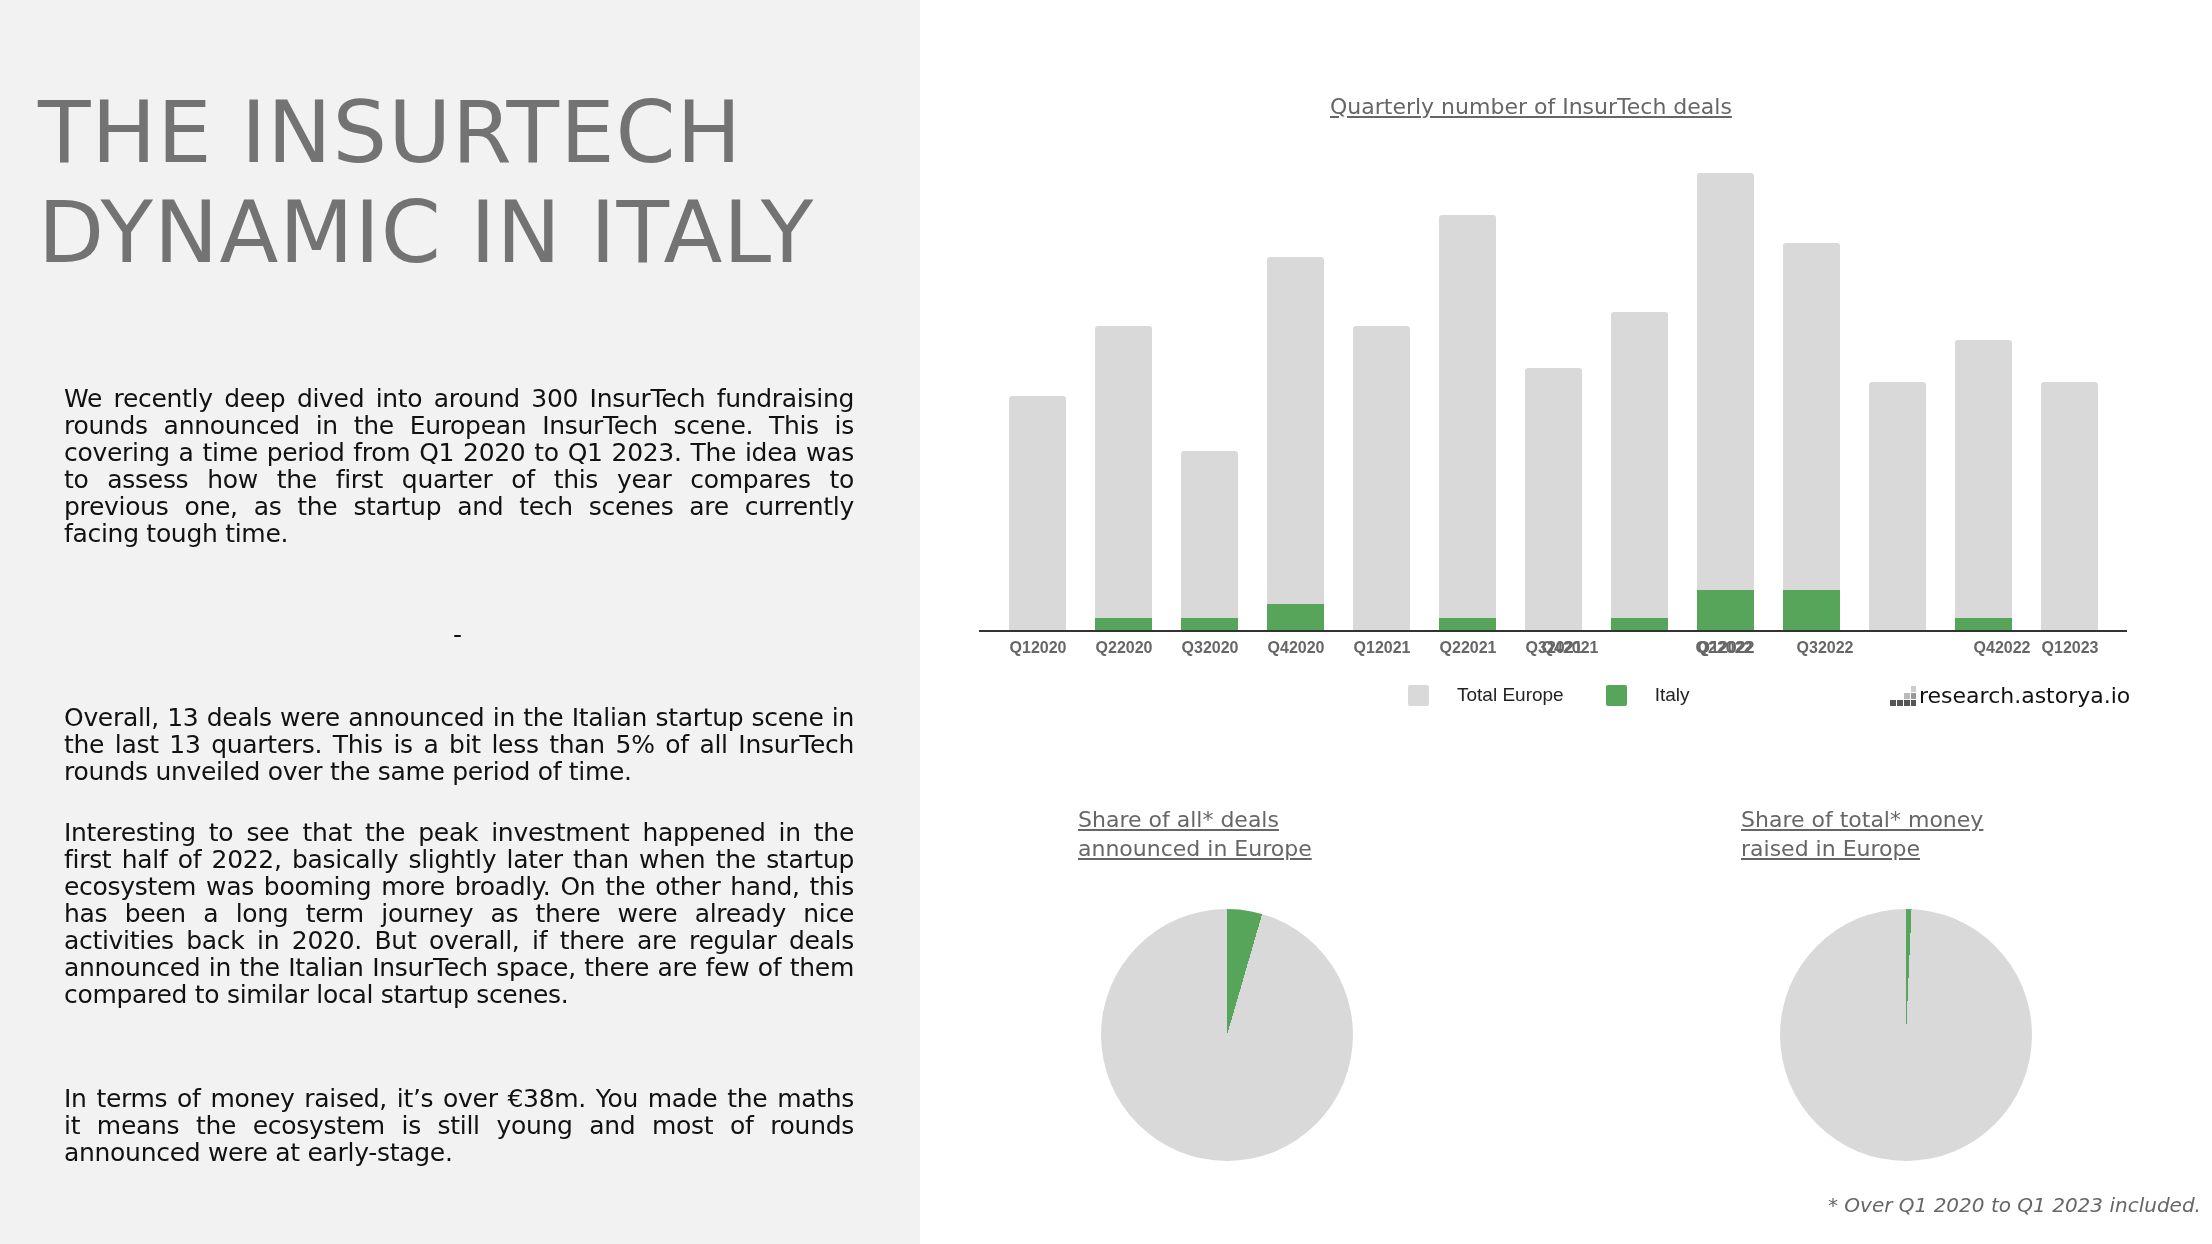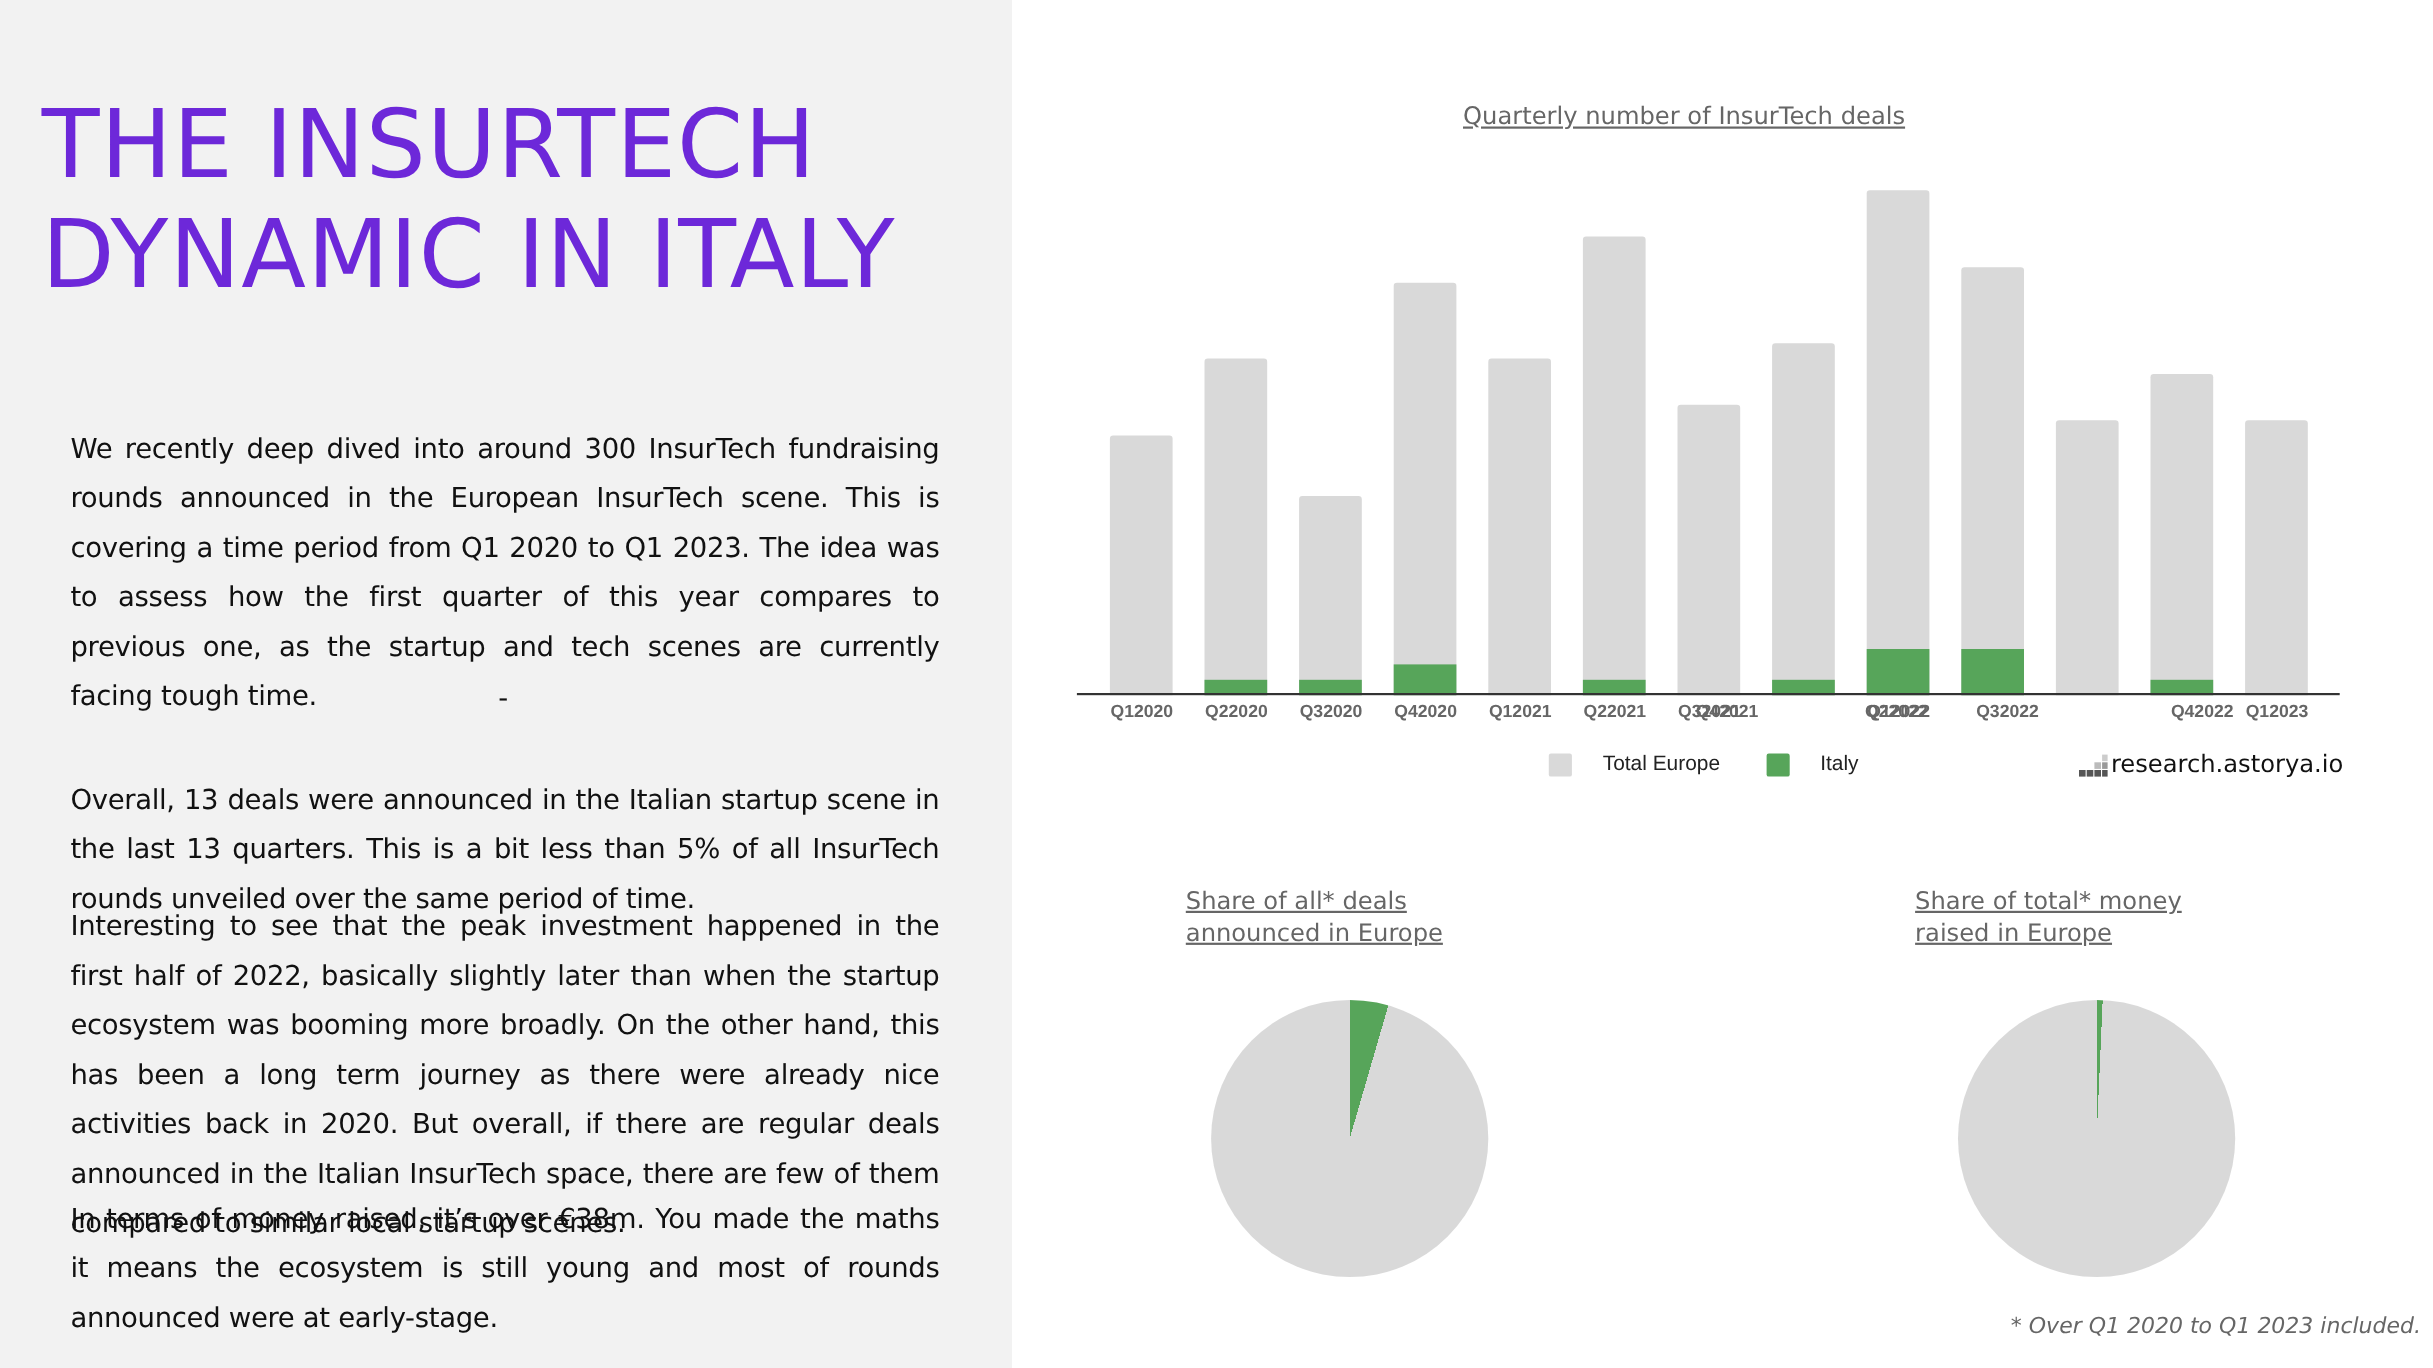--- a/index.html
+++ b/index.html
@@ -3,25 +3,25 @@
 <meta charset="utf-8">
 <style>
   * { margin: 0; padding: 0; box-sizing: border-box; }
   html, body { width: 2212px; height: 1244px; overflow: hidden; background: #ffffff; }
   body { position: relative; font-family: "Liberation Sans", sans-serif; }
 
   .left-panel { position: absolute; left: 0; top: 0; width: 920px; height: 1244px; background: #f2f2f2; }
   .page-title {
     position: absolute; left: 38px; top: 82px; width: 870px;
     font-family: "DejaVu Sans", sans-serif; font-weight: normal;
-    font-size: 86px; line-height: 100px; color: #6d28d9; letter-spacing: 1px;
+    font-size: 86px; line-height: 100px; color: #737373; letter-spacing: 1px;
   }
   .body-text {
     position: absolute; left: 64px; width: 790px;
-    font-family: "DejaVu Sans", sans-serif; font-size: 25px; line-height: 45px;
+    font-family: "DejaVu Sans", sans-serif; font-size: 25px; line-height: 27px;
     color: #111; text-align: justify; letter-spacing: -0.3px;
   }
   .separator { position: absolute; left: 453px; top: 620px; font-family: "DejaVu Sans", sans-serif; font-size: 25px; color: #111; }
 
   .chart-title {
     position: absolute; font-family: "DejaVu Sans", sans-serif; font-size: 22px; color: #666;
     text-decoration: underline; line-height: 29px;
   }
   .bar-area { position: absolute; left: 979px; top: 150px; width: 1150px; height: 482px; }
   .axis-line { position: absolute; left: 979px; top: 630px; width: 1148px; height: 2px; background: #333; }

